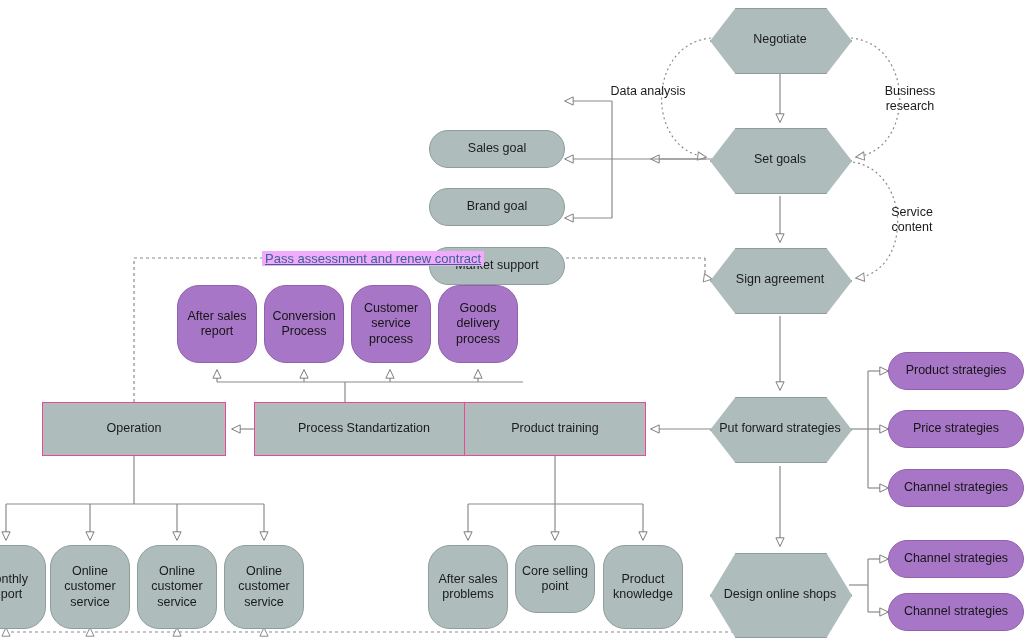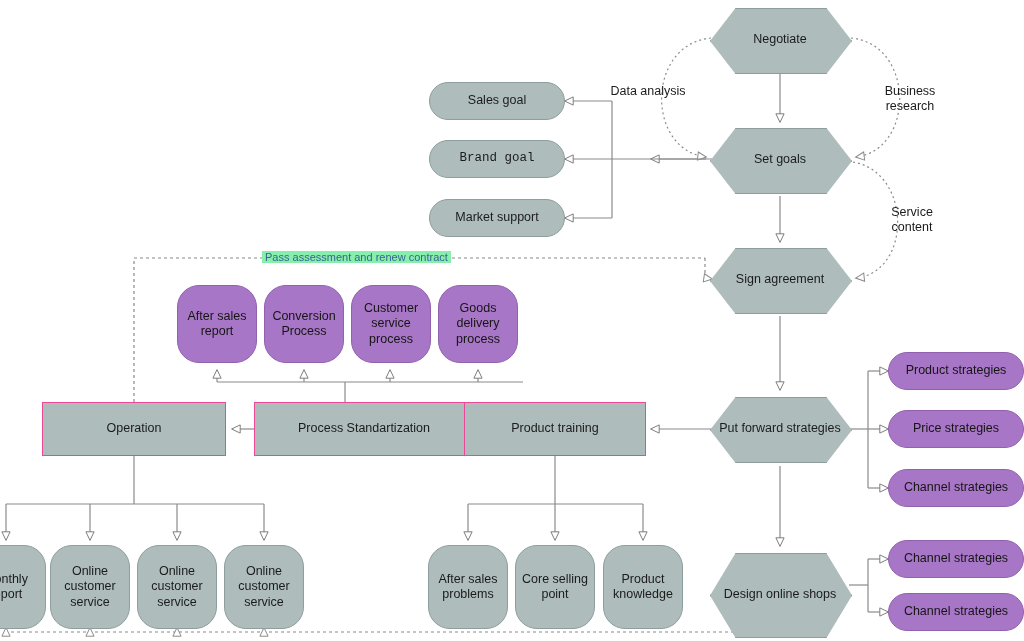--- a/index.html
+++ b/index.html
@@ -6,27 +6,27 @@
   body{font-family:"Liberation Sans",sans-serif;}
   #stage{position:relative;width:1024px;height:641px;background:#ffffff;overflow:hidden;}
   #svg-layer{position:absolute;left:0;top:0;width:1024px;height:641px;}
   .node{position:absolute;box-sizing:border-box;display:flex;align-items:center;justify-content:center;
         text-align:center;color:#1b1b1b;font-size:12.5px;line-height:1.22;z-index:3;}
   .hex{background:transparent;}
   .hexshape{position:absolute;left:0;top:0;width:100%;height:100%;
         background:#aebcbc;border:1px solid #8d9c9c;
         clip-path:polygon(18% 0%,82% 0%,100% 50%,82% 100%,18% 100%,0% 50%);}
   .hexlabel{position:relative;z-index:2;}
-  .pill{background:#aebcbc;border:1px solid #8e9d9d;border-radius:999px;}
+  .pill{background:#aebcbc;border:1px solid #8e9d9d;border-radius:999px;margin-top:48px;}
   .pill-purple{background:#a876c6;border:1px solid #9261ae;border-radius:999px;color:#151515;}
   .rect{background:#aebcbc;border:1px solid #ec4899;}
   .rrect{background:#aebcbc;border:1px solid #8e9d9d;border-radius:22px;}
   .rrect-purple{background:#a876c6;border:1px solid #9261ae;border-radius:22px;color:#151515;}
   .edge-label{position:absolute;z-index:4;color:#1b1b1b;font-size:12.5px;line-height:1.22;text-align:center;}
-  .dash-label{position:absolute;z-index:5;color:#3a6392;font-size:11px;background:#86efac;padding:0 3px;white-space:nowrap;}
+  .dash-label{position:absolute;z-index:5;color:#3a6392;font-size:13px;background:#f0abfc;padding:0 3px;white-space:nowrap;text-decoration:underline;}
 </style>
 </head>
 <body>
 
 <div id="stage">
 
   <svg id="svg-layer" viewBox="0 0 1024 641">
     <defs>
       <marker id="ah" markerWidth="11" markerHeight="11" refX="9.2" refY="5.5" orient="auto" markerUnits="userSpaceOnUse">
         <path d="M1,1.4 L9.6,5.5 L1,9.6 z" fill="#ffffff" stroke="#7e7e7e" stroke-width="1"></path>
@@ -148,21 +148,21 @@
     <span class="hexlabel">Put forward strategies</span>
   </div>
   <div class="node hex" style="left:710px;top:553px;width:140px;height:83px;">
     <div class="hexshape"></div>
     <span class="hexlabel">Design online shops</span>
   </div>
 
   <div class="node pill" style="left:429px;top:82px;width:136px;height:38px;">
     <span>Sales goal</span>
   </div>
-  <div class="node pill" style="left:429px;top:140px;width:136px;height:38px;font-family:Liberation Mono, monospace;">
+  <div class="node pill" style="left:429px;top:140px;width:136px;height:38px;">
     <span>Brand goal</span>
   </div>
   <div class="node pill" style="left:429px;top:199px;width:136px;height:38px;">
     <span>Market support</span>
   </div>
 
   <div class="edge-label" style="left:610px;top:84px;width:76px;">
     <span>Data analysis</span>
   </div>
   <div class="edge-label" style="left:872px;top:84px;width:76px;">
@@ -225,20 +225,20 @@
   <div class="node rrect" style="left:137px;top:545px;width:80px;height:84px;">
     <span>Online customer service</span>
   </div>
   <div class="node rrect" style="left:224px;top:545px;width:80px;height:84px;">
     <span>Online customer service</span>
   </div>
 
   <div class="node rrect" style="left:428px;top:545px;width:80px;height:84px;">
     <span>After sales problems</span>
   </div>
-  <div class="node rrect" style="left:515px;top:545px;width:80px;height:84px;">
+  <div class="node rrect" style="left:515px;top:545px;width:80px;height:68px;">
     <span>Core selling point</span>
   </div>
   <div class="node rrect" style="left:603px;top:545px;width:80px;height:84px;">
     <span>Product knowledge</span>
   </div>
 
 </div>
 
 </body></html>

